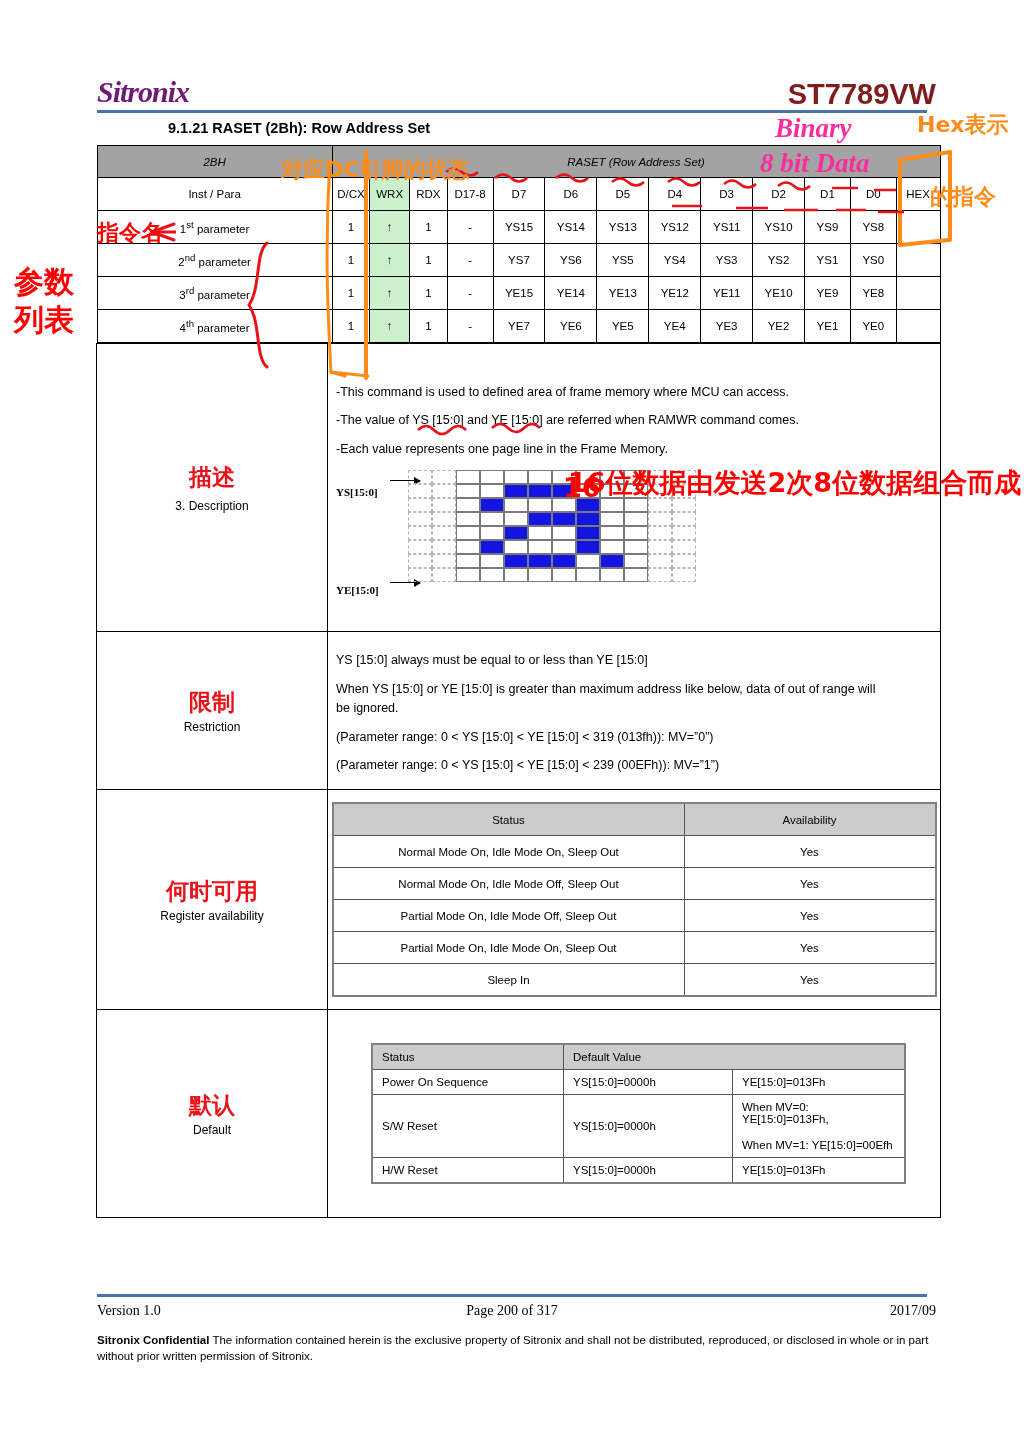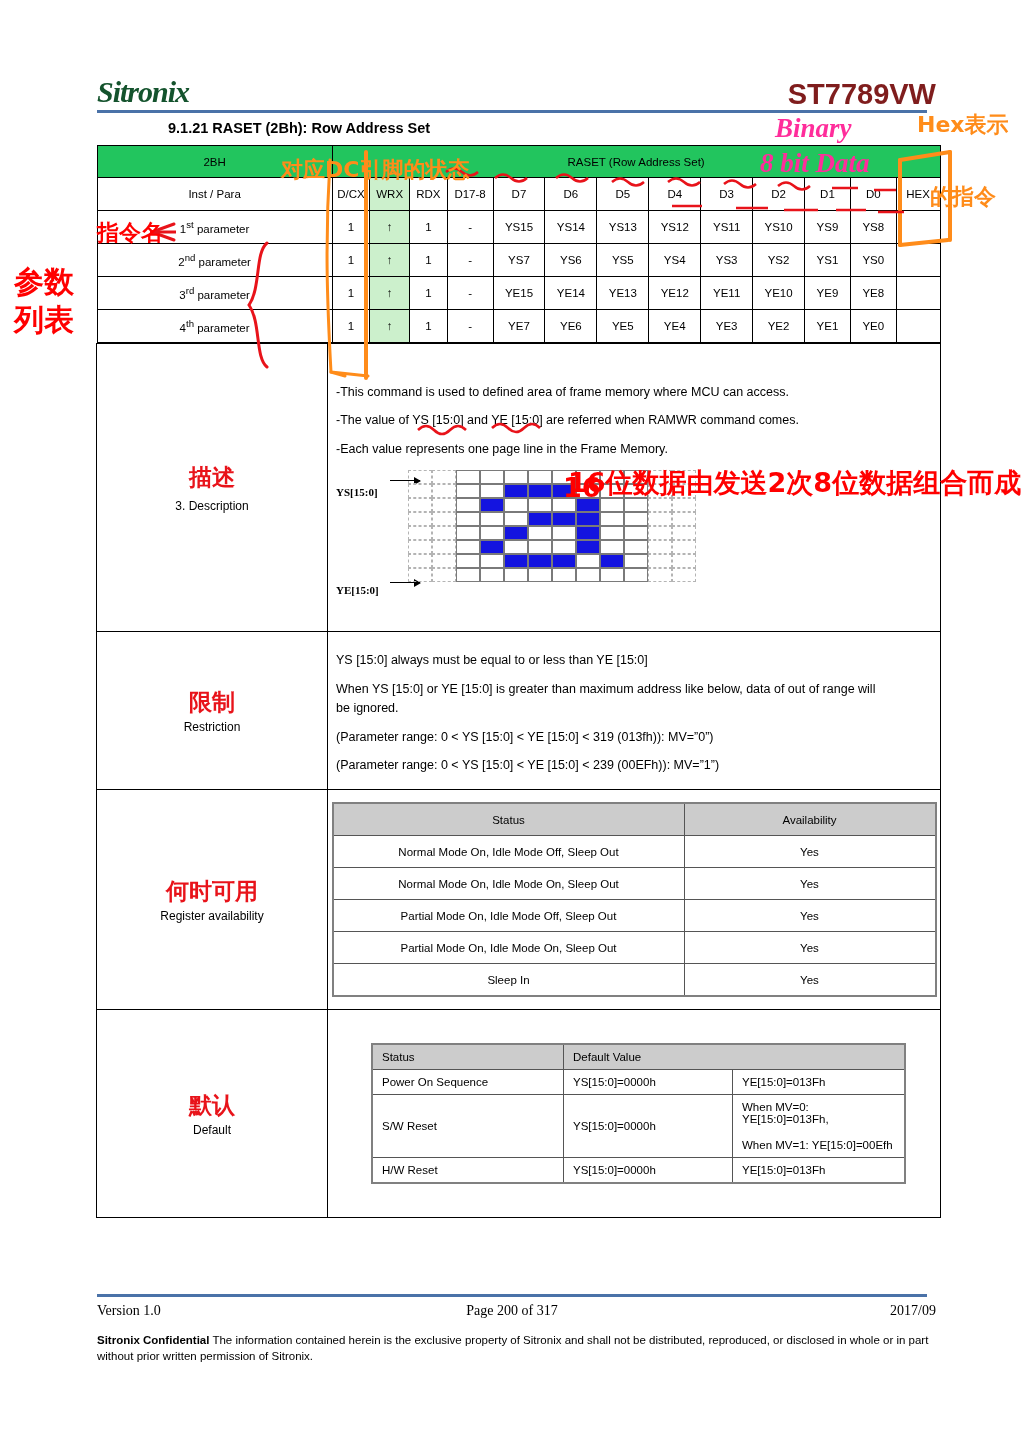--- a/index.html
+++ b/index.html
@@ -5,34 +5,34 @@
   html,body{margin:0;padding:0;}
   body{
     width:1024px;height:1449px;background:#ffffff;
     font-family:"Liberation Sans", sans-serif;
     position:relative;overflow:hidden;
   }
   .page{position:absolute;left:0;top:0;width:1024px;height:1449px;}
 
   
   .logo{position:absolute;left:97px;top:75px;font-family:"Liberation Serif",serif;
-    font-style:italic;font-weight:bold;font-size:30px;color:#14532d;letter-spacing:-1px;}
+    font-style:italic;font-weight:bold;font-size:30px;color:#701a75;letter-spacing:-1px;}
   .chip{position:absolute;right:88px;top:78px;font-size:29px;font-weight:bold;color:#7f1d1d;
     font-family:"Liberation Sans",sans-serif;letter-spacing:0px;}
   .hdr-rule{position:absolute;left:97px;top:110px;width:830px;height:3px;background:#4A72A8;}
   .section-title{position:absolute;left:168px;top:120px;font-size:14.5px;font-weight:bold;color:#000;}
 
   
   .tbl{position:absolute;left:96px;top:145px;width:845px;border-collapse:collapse;}
   .tbl td{border:1px solid #000;font-size:11.5px;color:#000;vertical-align:middle;}
 
   
   .cmdtbl{border-collapse:collapse;width:100%;}
   .cmdtbl td{border:1px solid #000;height:30px;text-align:center;font-size:11.5px;}
-  .cmdtbl tr.hdr2bh td{background:#22c55e;height:29px;}
+  .cmdtbl tr.hdr2bh td{background:#a3a3a3;height:29px;font-style:italic;}
   .wrx{background:#ccf0cc;}
   .lbl-cell{text-align:center;}
 
   
   .leftcol{width:228px;text-align:center;vertical-align:middle;}
   .sec-en{font-size:12px;color:#000;}
   .cjk{font-family:"DejaVu Sans",sans-serif;color:#e8131a;font-weight:bold;display:block;}
 
   .body-cell{padding:8px 6px 8px 8px;vertical-align:top;}
   .body-cell p{margin:0 0 13px 0;font-size:12.5px;line-height:1.25;}
@@ -317,25 +317,25 @@
         <span class="sec-en">Register availability</span>
       </td>
       <td style="padding:12px 0 12px 0;text-align:center;">
         <table class="subtbl" style="width:605px;margin:0 auto;">
           <tbody>
                 <tr class="sh">
             <td style="width:348px;">Status</td>
             <td>Availability</td>
           </tr>
           <tr>
+            <td>Normal Mode On, Idle Mode On, Sleep Out</td>
+            <td>Yes</td>
+          </tr>
+          <tr>
             <td>Normal Mode On, Idle Mode Off, Sleep Out</td>
-            <td>Yes</td>
-          </tr>
-          <tr>
-            <td>Normal Mode On, Idle Mode On, Sleep Out</td>
             <td>Yes</td>
           </tr>
           <tr>
             <td>Partial Mode On, Idle Mode Off, Sleep Out</td>
             <td>Yes</td>
           </tr>
           <tr>
             <td>Partial Mode On, Idle Mode On, Sleep Out</td>
             <td>Yes</td>
           </tr>

